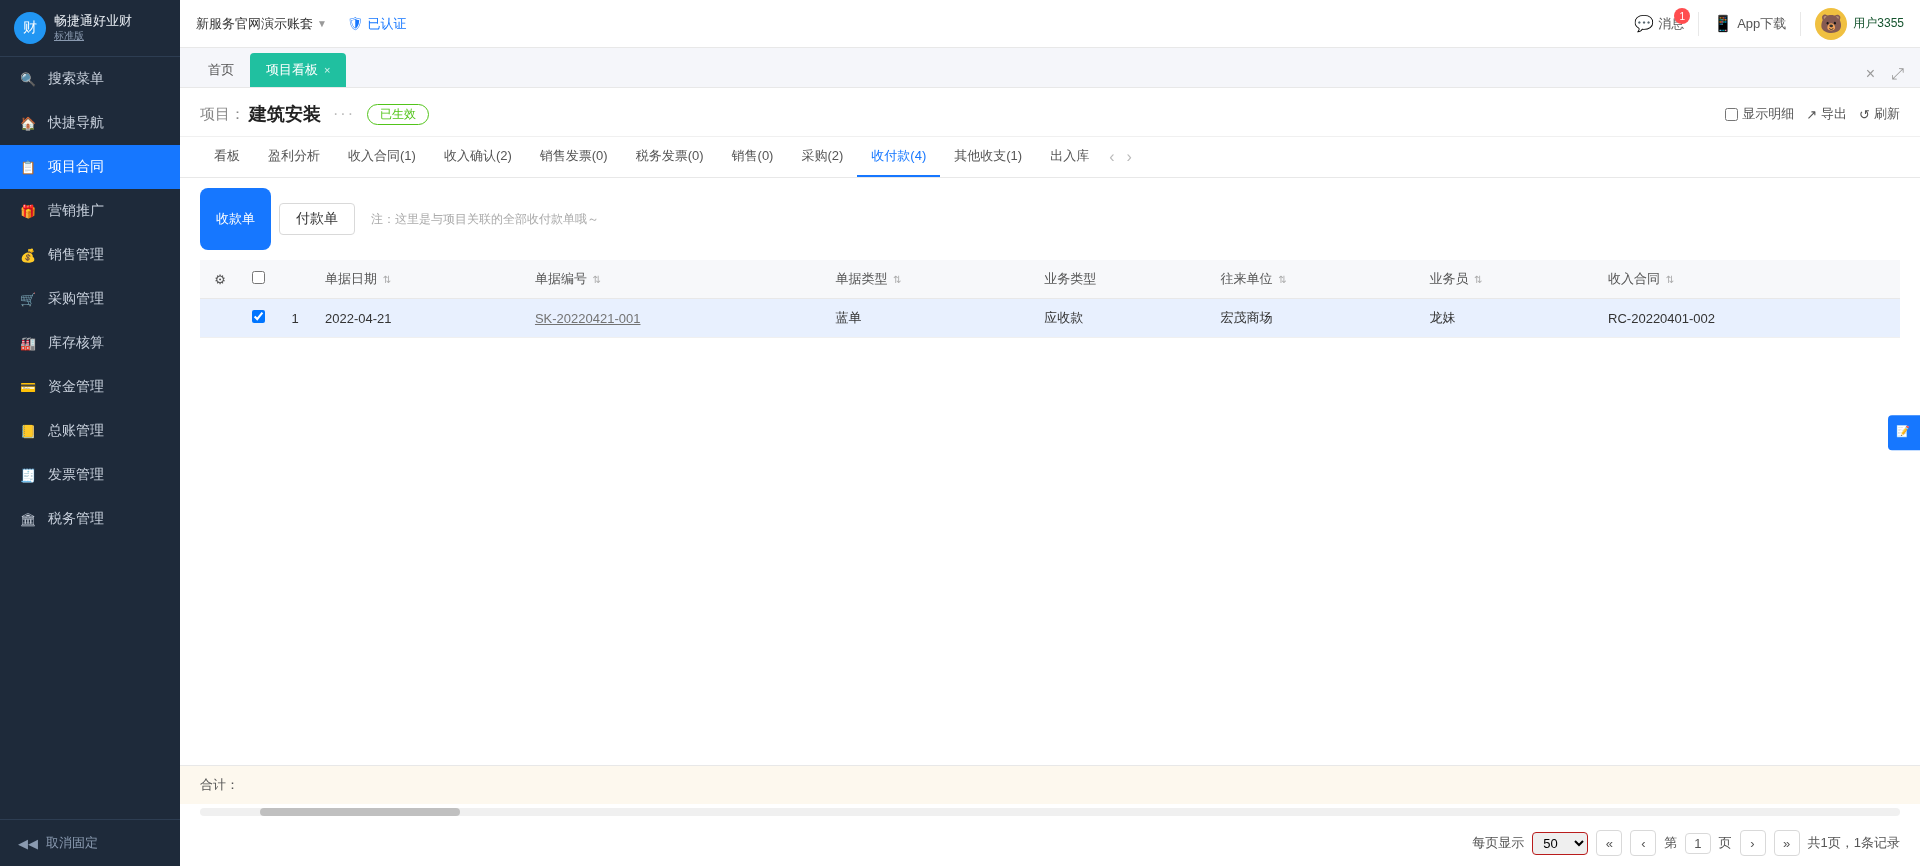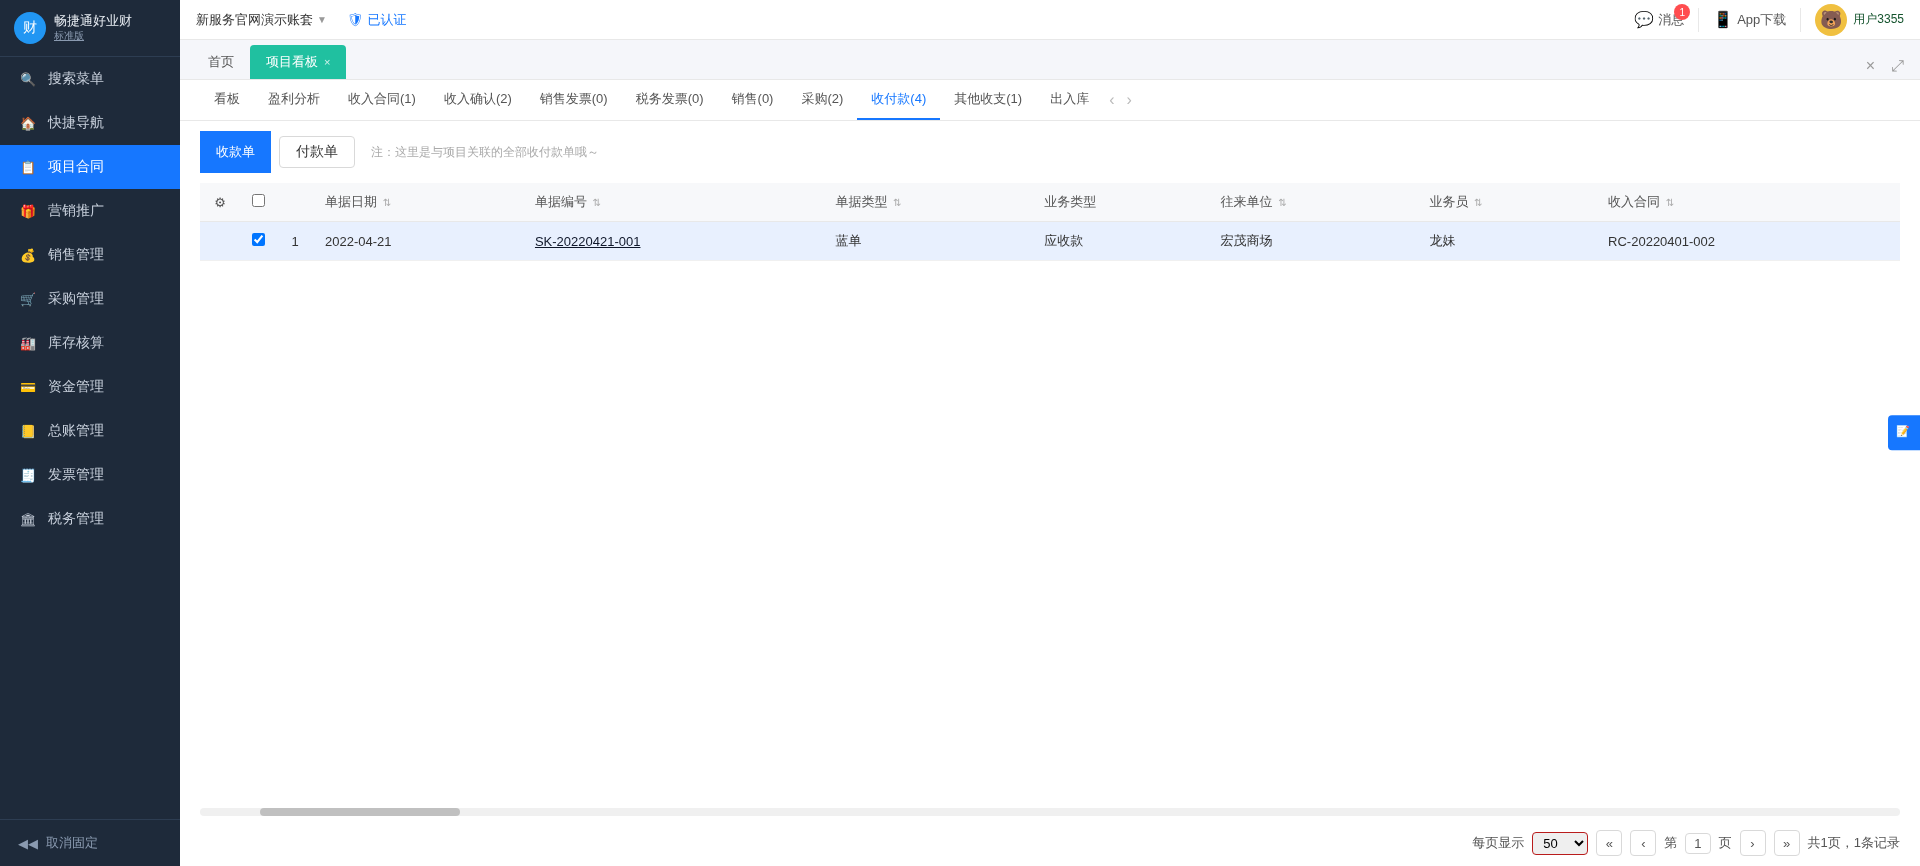--- a/index.html
+++ b/index.html
@@ -50,21 +50,21 @@
       display: flex; align-items: center; cursor: pointer;
       border-top: 1px solid #2d3d52;
     }
     .sidebar-footer-icon { margin-right: 8px; }
 
     
     .main { flex: 1; display: flex; flex-direction: column; height: 100%; overflow: hidden; }
 
     
     .topbar {
-      height: 40px;
+      height: 48px;
       background: #fff;
       display: flex; align-items: center;
       padding: 8px 16px;
       border-bottom: 1px solid #e8e8e8;
       flex-shrink: 0;
     }
     .topbar-left { display: flex; align-items: center; flex: 1; }
     .topbar-account { display: flex; align-items: center; color: #333; font-size: 13px; cursor: pointer; }
     .topbar-account-text { margin-right: 4px; }
     .topbar-arrow { color: #999; font-size: 10px; }
@@ -177,22 +177,22 @@
       display: flex;
       align-items: center;
       padding: 10px 20px;
       gap: 8px;
       flex-shrink: 0;
     }
     .btn-primary {
       background: #1677ff;
       color: white;
       border: none;
-      border-radius: 0;
-      padding: 12px 16px;
+      border-radius: 8px;
+      padding: 22px 16px;
       font-size: 13px;
       cursor: pointer;
     }
     .btn-default {
       background: white;
       color: #333;
       border: 1px solid #d9d9d9;
       border-radius: 4px;
       padding: 6px 16px;
       font-size: 14px;
@@ -219,21 +219,21 @@
       white-space: nowrap;
     }
     th .sort-icon { color: #aaa; font-size: 10px; margin-left: 2px; }
     td {
       padding: 10px 12px;
       border-bottom: 1px solid #f0f0f0;
       color: #333;
       white-space: nowrap;
     }
     tr.row-selected td { background: #e8f0fe; }
-    .link-cell { color: #0f172a; cursor: pointer; text-decoration: underline; }
+    .link-cell { color: #737373; cursor: pointer; text-decoration: underline; }
     .th-settings { width: 40px; text-align: center; }
     .th-check { width: 36px; text-align: center; }
     .th-num { width: 36px; text-align: center; }
 
     
     .table-footer {
       background: #fdf8ee;
       padding: 10px 20px;
       font-size: 13px;
       color: #555;
@@ -440,20 +440,40 @@
       <span class="tab-close">×</span>
     </div>
     <div class="window-controls">
       <span class="window-ctrl-btn">×</span>
       <span class="window-ctrl-btn">⤢</span>
     </div>
   </div>
 
   <div class="page-content">
 
+    <div class="page-header">
+      <span class="page-title-prefix">项目：</span>
+      <span class="page-title">建筑安装</span>
+      <span class="page-more">···</span>
+      <span class="page-status">已生效</span>
+      <div class="page-header-right">
+        <div class="page-header-btn">
+          <input type="checkbox" class="page-header-checkbox" style="">
+          <span>显示明细</span>
+        </div>
+        <div class="page-header-btn">
+          <span class="page-header-btn-icon">↗</span>
+          <span>导出</span>
+        </div>
+        <div class="page-header-btn">
+          <span class="page-header-btn-icon">↺</span>
+          <span>刷新</span>
+        </div>
+      </div>
+    </div>
 
     <div class="subnav">
       <div class="subnav-item">看板</div>
       <div class="subnav-item">盈利分析</div>
       <div class="subnav-item">收入合同(1)</div>
       <div class="subnav-item">收入确认(2)</div>
       <div class="subnav-item">销售发票(0)</div>
       <div class="subnav-item">税务发票(0)</div>
       <div class="subnav-item">销售(0)</div>
       <div class="subnav-item">采购(2)</div>
@@ -520,20 +540,23 @@
             <td>蓝单</td>
             <td>应收款</td>
             <td>宏茂商场</td>
             <td>龙妹</td>
             <td>RC-20220401-002</td>
           </tr>
         </tbody>
       </table>
     </div>
 
+    <div class="table-footer">
+      <span>合计：</span>
+    </div>
 
     <div class="table-scrollbar-row">
       <div class="table-scrollbar-inner">
         <div class="table-scrollbar-thumb"></div>
       </div>
     </div>
 
     <div class="pagination">
       <span>每页显示</span>
       <select class="pagination-select">

